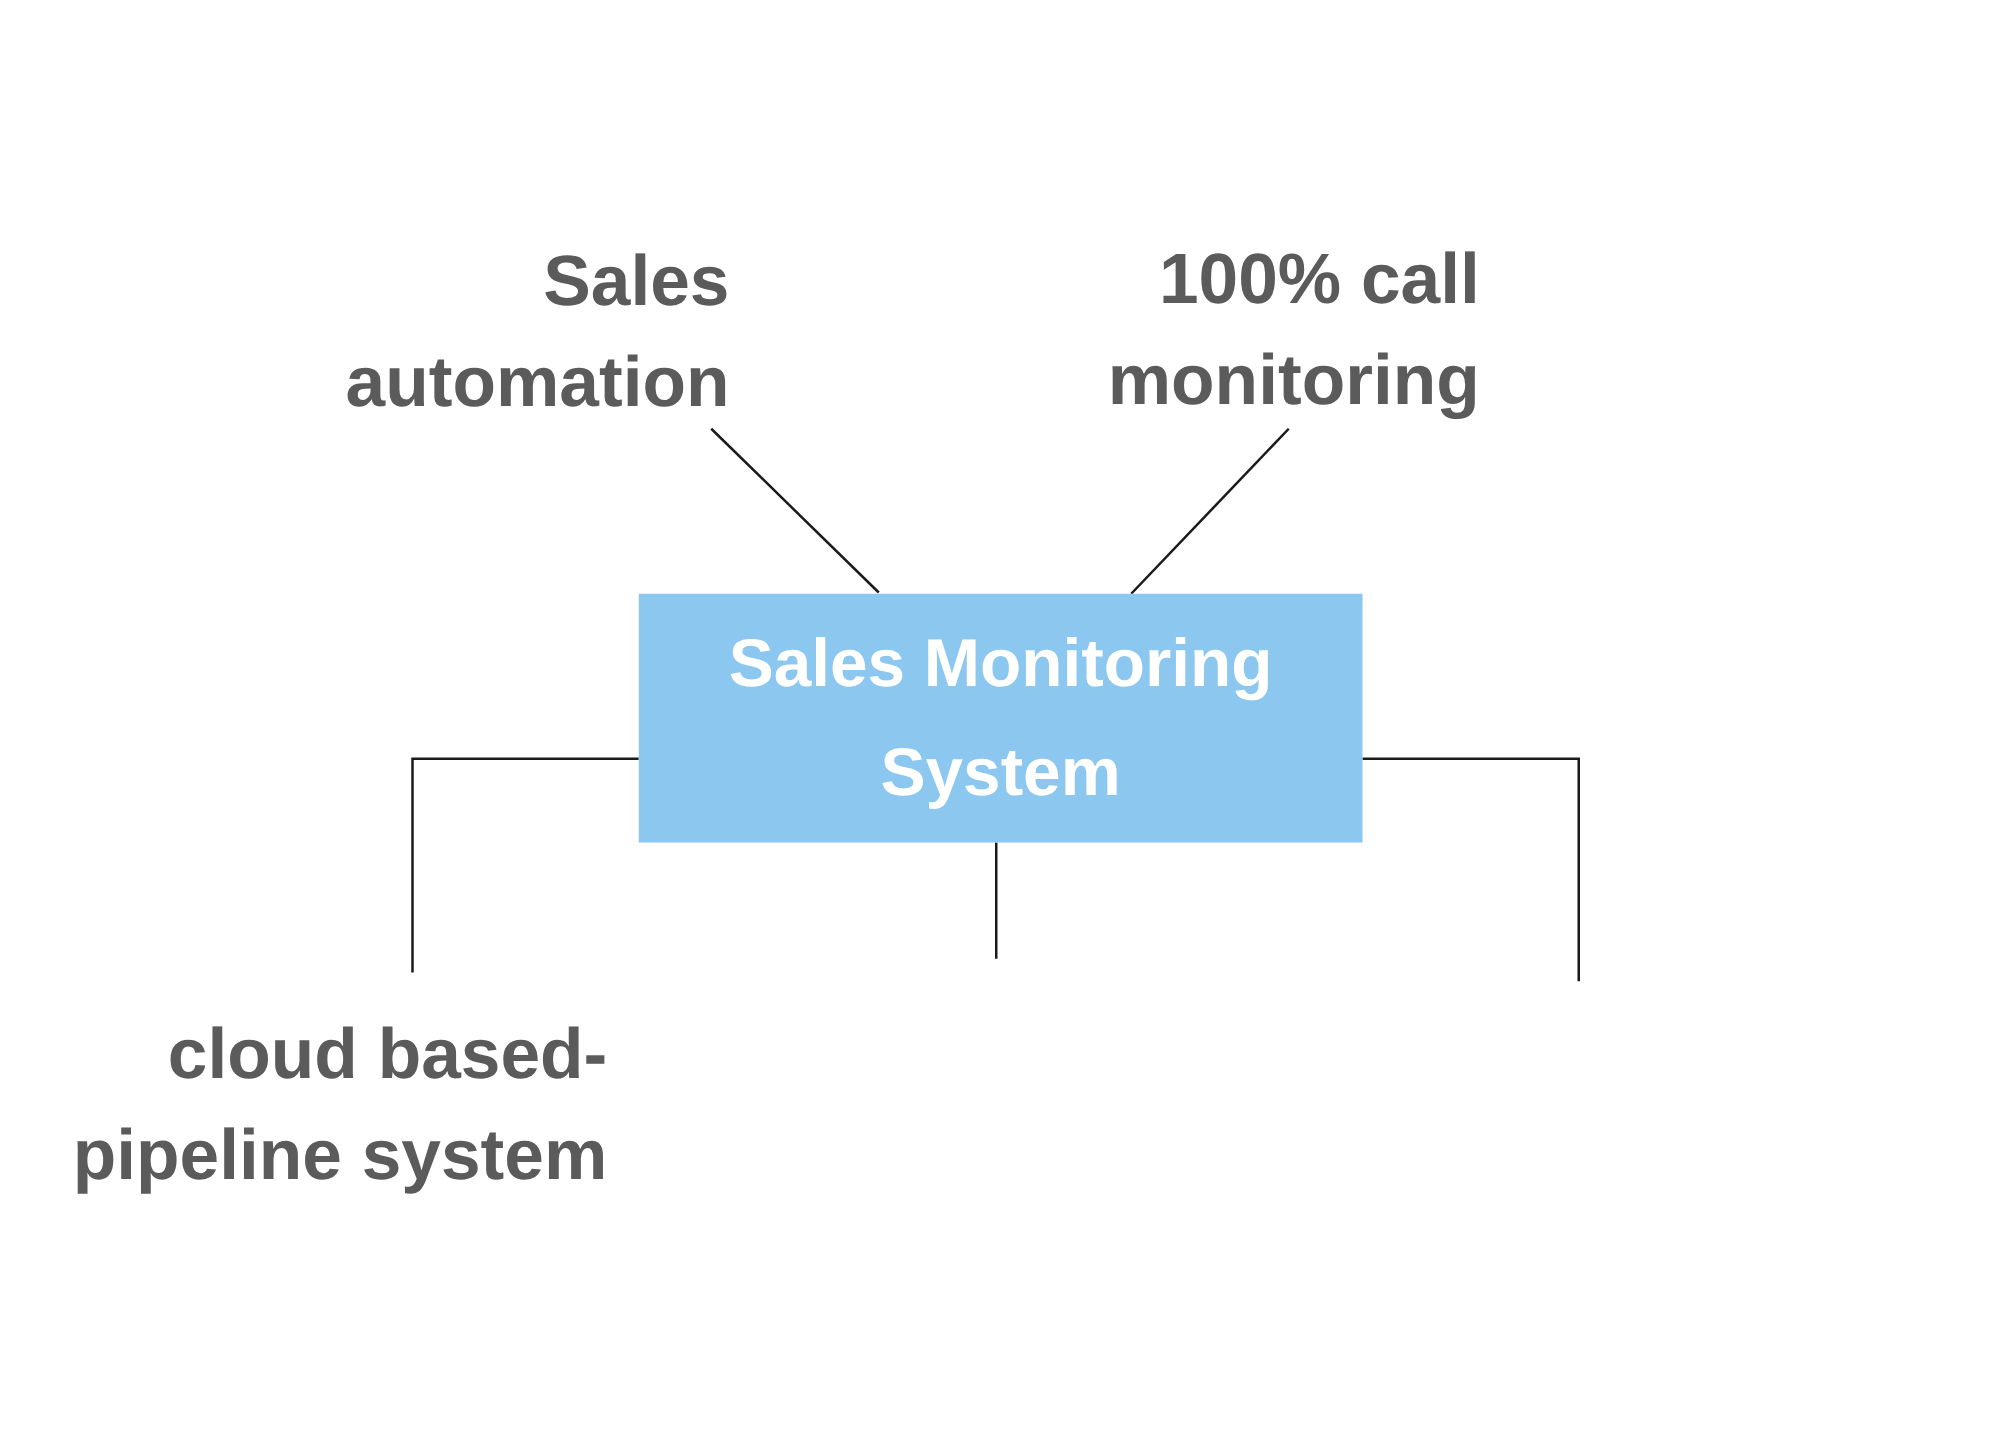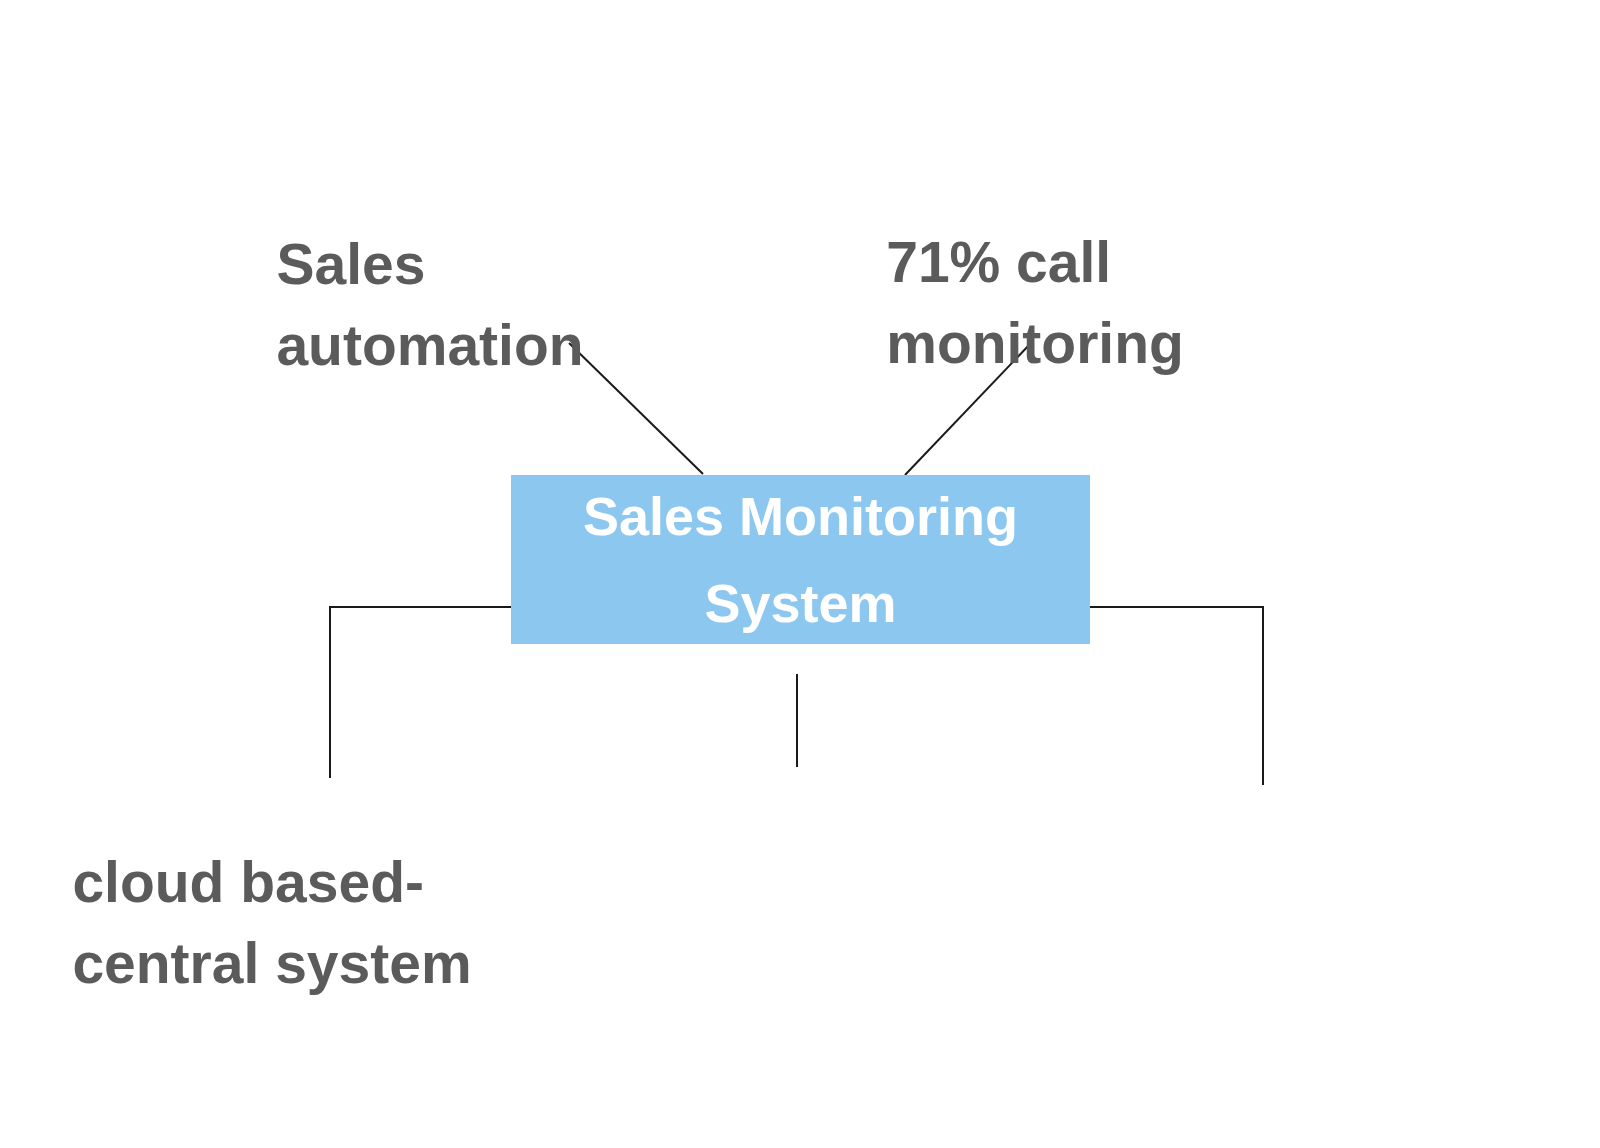--- a/index.html
+++ b/index.html
@@ -32,44 +32,43 @@
   .connectors path {
     stroke: var(--line);
     stroke-width: 2;
     fill: none;
   }
   .center-box {
     position: absolute;
     left: 511px;
     top: 475px;
     width: 579px;
-    height: 169px;
+    height: 199px;
     background: var(--accent);
     display: flex;
     align-items: center;
     justify-content: center;
     text-align: center;
   }
   .center-box .title {
     color: var(--box-text);
     font-size: 54px;
     font-weight: 700;
     line-height: 1.6;
     white-space: pre-line;
   }
   .node-label {
     position: absolute;
     transform: translate(-50%, -50%);
     color: var(--label-text);
     font-size: 57px;
     font-weight: 700;
     line-height: 1.42;
-    text-align: left;
+    text-align: right;
     white-space: pre-line;
-    margin-top: 39px;
   }
   .node-sales-automation      { left: 430px;  top: 266px; }
   .node-call-monitoring       { left: 1035px; top: 264px; }
   .node-cloud-central-system  { left: 272px;  top: 884px; }
   .node-sales-calls           { left: 803px;  top: 856px; }
   .node-transparent-pipeline  { left: 1256px; top: 903px; }
 </style>
 </head>
 <body>
 
@@ -84,21 +83,21 @@
   </svg>
 
   <div class="center-box">
     <div class="title">Sales Monitoring
 System</div>
   </div>
 
   <div class="node-label node-sales-automation">Sales
 automation</div>
 
-  <div class="node-label node-call-monitoring">71% call
+  <div class="node-label node-call-monitoring">100% call
 monitoring</div>
 
   <div class="node-label node-cloud-central-system">cloud based-
-central system</div>
+pipeline system</div>
 
 
 
 </div>
 
 </body></html>

